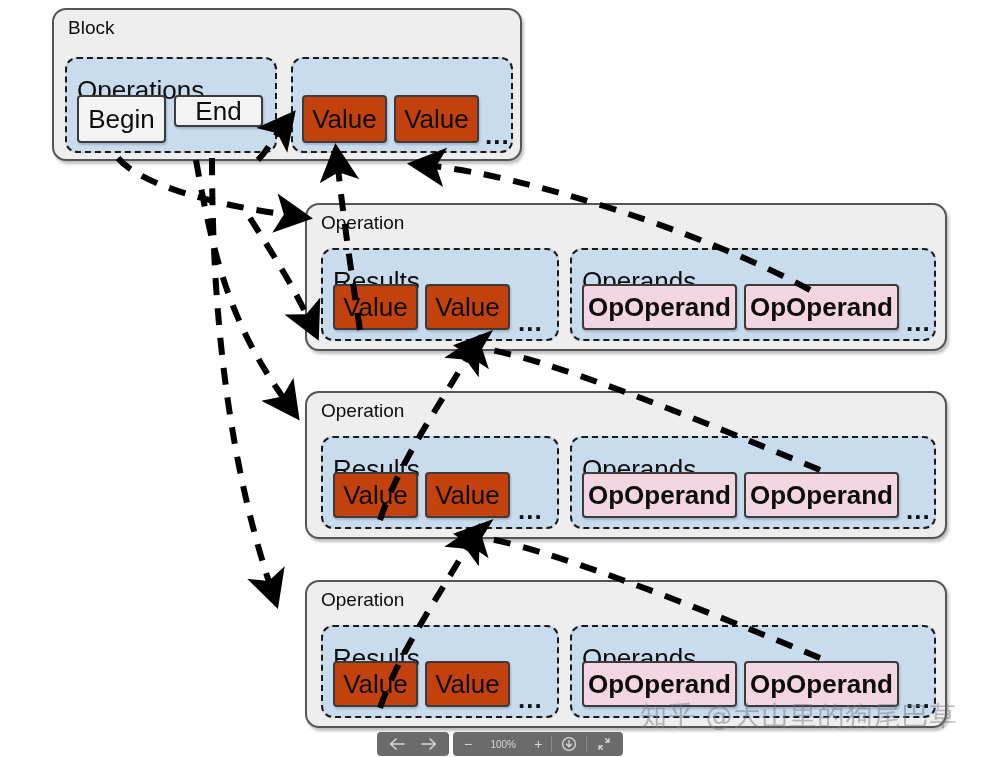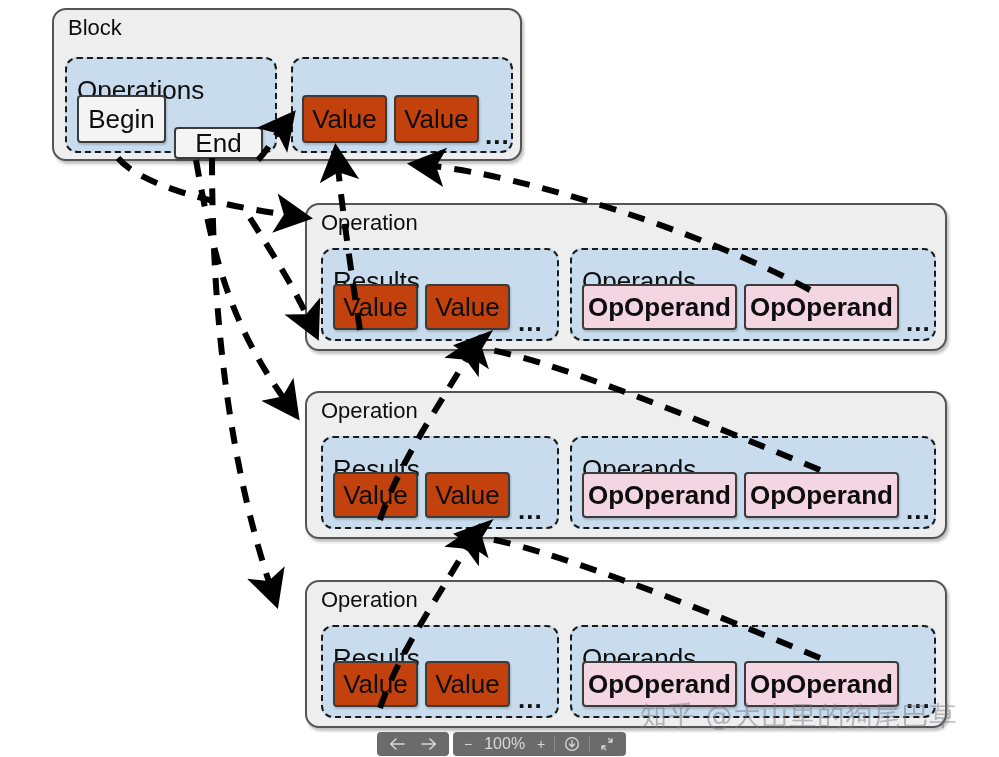--- a/index.html
+++ b/index.html
@@ -24,21 +24,21 @@
     background: #eeeeee;
     border: 2px solid #555555;
     border-radius: 14px;
     box-sizing: border-box;
     box-shadow: 2px 3px 3px rgba(0,0,0,0.25);
   }
   .outer-title {
     position: absolute;
     left: 14px;
     top: 2px;
-    font-size: 22px;
+    font-size: 19px;
     color: #0d0d0d;
     line-height: 32px;
     white-space: nowrap;
   }
   .inner-box {
     position: absolute;
     background: #c8dcee;
     border: 2px dashed #1a1a1a;
     border-radius: 12px;
     box-sizing: border-box;
@@ -119,21 +119,21 @@
     color: #d8d8d8;
     font-size: 14px;
     line-height: 24px;
     padding: 0 5px;
     display: flex;
     align-items: center;
     justify-content: center;
   }
   .tb-zoom {
     color: #d8d8d8;
-    font-size: 16px;
+    font-size: 10px;
     padding: 0 3px;
     min-width: 38px;
     text-align: center;
   }
   .tb-sep {
     width: 1px;
     height: 16px;
     background: #8a8a8a;
   }
   svg.tbicon { display:block; }
@@ -142,21 +142,21 @@
 <body>
 
 <div id="stage">
 
   <div class="outer-box" style="left:52px; top:8px; width:470px; height:153px;">
     <div class="outer-title">Block</div>
 
     <div class="inner-box" style="left:11px; top:47px; width:212px; height:96px;">
       <div class="inner-title">Operations</div>
       <div class="chip grey" style="left:10px; top:36px; width:89px; height:48px;">Begin</div>
-      <div class="chip grey" style="left:107px; top:36px; width:89px; height:32px;margin-top:32px;">End</div>
+      <div class="chip grey" style="left:107px; top:36px; width:89px; height:32px;">End</div>
     </div>
 
     <div class="inner-box" style="left:237px; top:47px; width:222px; height:96px;">
       <div class="chip green" style="left:9px; top:36px; width:85px; height:48px;">Value</div>
       <div class="chip green" style="left:101px; top:36px; width:85px; height:48px;">Value</div>
       <div class="ellipsis" style="left:192px; top:66px;">...</div>
     </div>
   </div>
 
   <div class="outer-box" style="left:305px; top:203px; width:642px; height:148px;">

